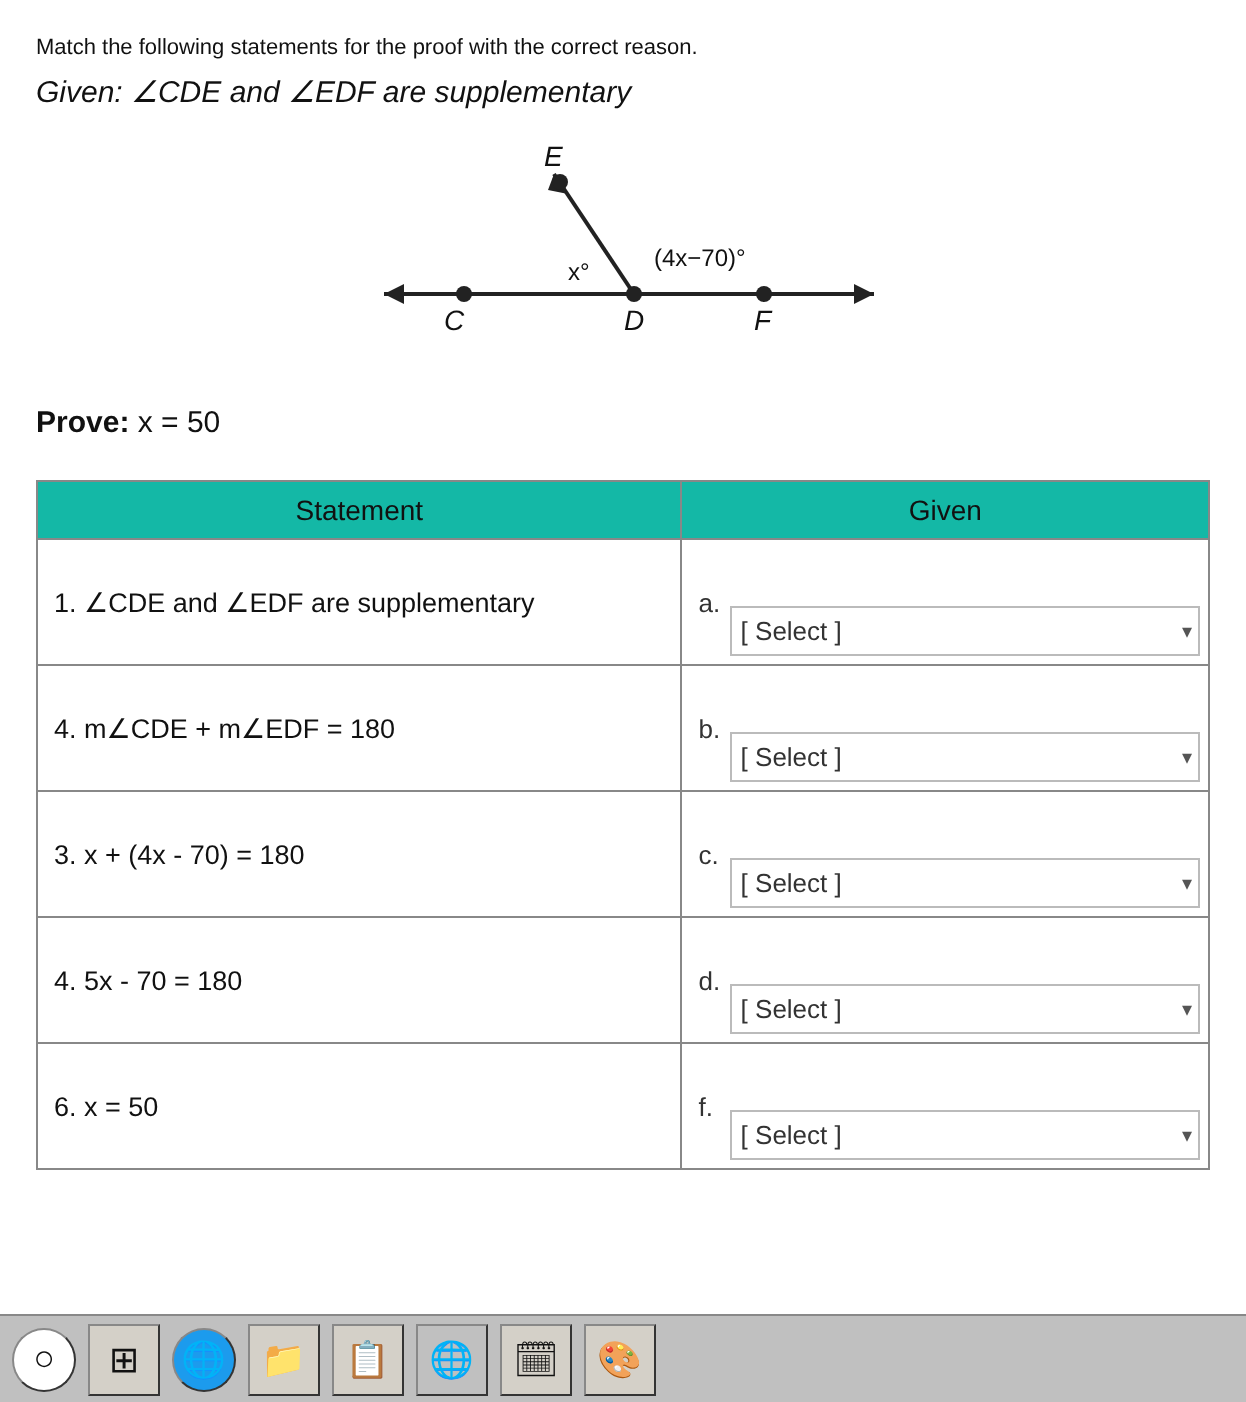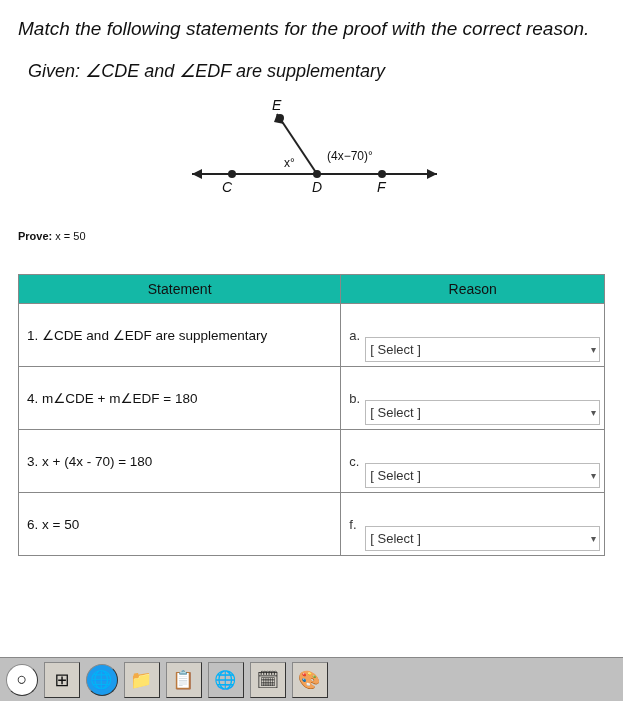--- a/index.html
+++ b/index.html
@@ -6,43 +6,41 @@
     body {
       width: 623px;
       min-height: 701px;
       background: #fff;
       font-family: Arial, sans-serif;
       font-size: 14px;
       color: #111;
       padding: 18px 18px 0 18px;
     }
     .intro-text {
-      font-size: 19px;
-      margin-bottom: 20px;
-      font-style: italic;
+      font-size: 11px;
+      margin-bottom: 7px;
     }
     .given-text {
-      font-size: 18px;
+      font-size: 15px;
       margin-bottom: 10px;
-      margin-left: 10px;
     }
     .given-text span { font-style: italic; }
     .diagram-area {
       width: 280px;
       height: 130px;
       position: relative;
       margin: 0 auto 8px auto;
     }
     svg.diagram {
       width: 280px;
       height: 130px;
     }
     .prove-text {
-      font-size: 11px;
-      margin-bottom: 32px;
+      font-size: 15px;
+      margin-bottom: 20px;
     }
     .proof-table {
       width: 100%;
       border-collapse: collapse;
       margin-bottom: 12px;
     }
     .proof-table th, .proof-table td {
       border: 1px solid #888;
       padding: 0;
       vertical-align: middle;
@@ -173,21 +171,21 @@
 
 <p class="prove-text">
   <strong>Prove:</strong>
   <span> x = 50</span>
 </p>
 
 <table class="proof-table">
   <thead>
     <tr>
       <th class="stmt-col">Statement</th>
-      <th class="rsn-col">Reason</th>
+      <th class="rsn-col">Given</th>
     </tr>
   </thead>
   <tbody id="proof-body">
   <tr>
         <td class="stmt-col">
           <div class="row-stmt">1. ∠CDE and ∠EDF are supplementary</div>
         </td>
         <td class="rsn-col">
           <div class="row-reason">
             <span class="reason-label">a.</span>
@@ -212,20 +210,34 @@
           </div>
         </td>
       </tr>
       <tr>
         <td class="stmt-col">
           <div class="row-stmt">3. x + (4x - 70) = 180</div>
         </td>
         <td class="rsn-col">
           <div class="row-reason">
             <span class="reason-label">c.</span>
+            <div class="select-wrapper">
+              <select><option value="">[ Select ]</option></select>
+              <span class="select-arrow">▾</span>
+            </div>
+          </div>
+        </td>
+      </tr>
+      <tr>
+        <td class="stmt-col">
+          <div class="row-stmt">4. 5x - 70 = 180</div>
+        </td>
+        <td class="rsn-col">
+          <div class="row-reason">
+            <span class="reason-label">d.</span>
             <div class="select-wrapper">
               <select><option value="">[ Select ]</option></select>
               <span class="select-arrow">▾</span>
             </div>
           </div>
         </td>
       </tr>
       <tr>
         <td class="stmt-col">
           <div class="row-stmt">6. x = 50</div>

